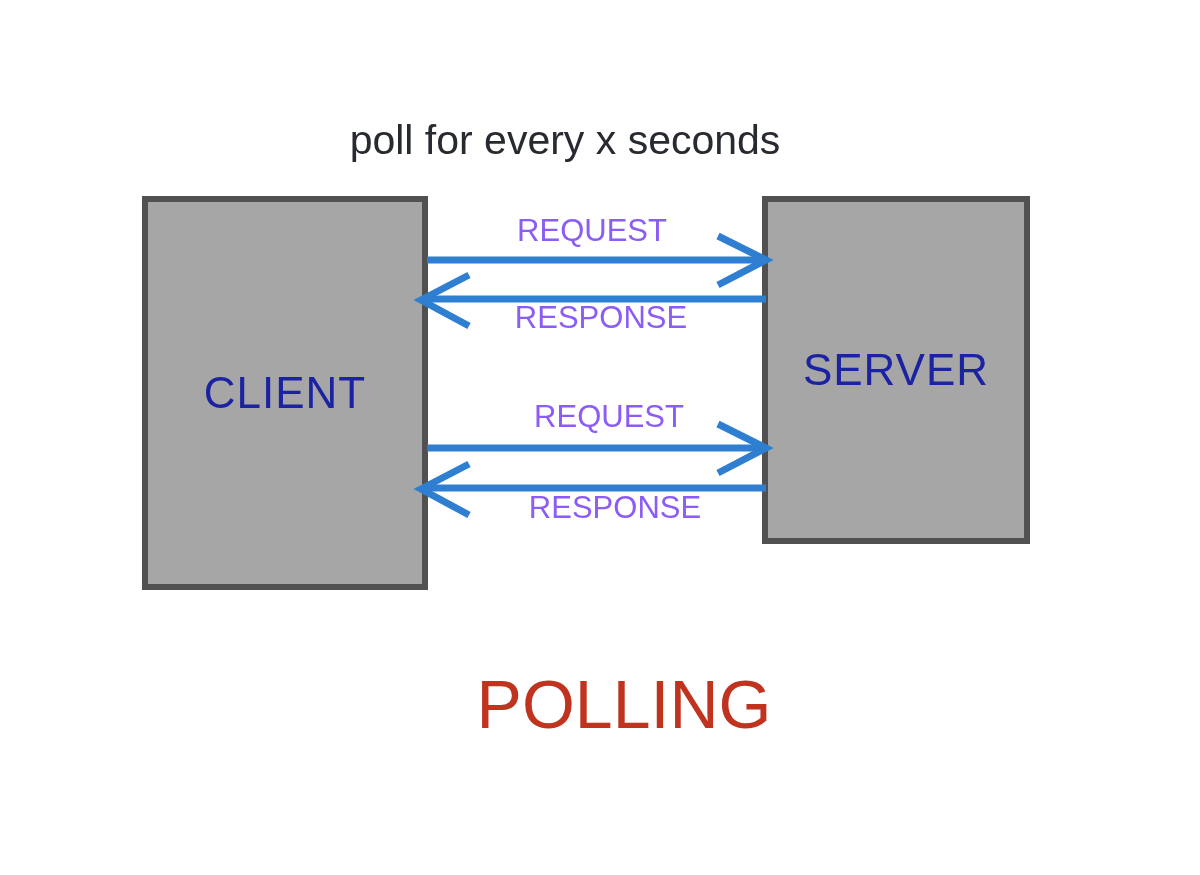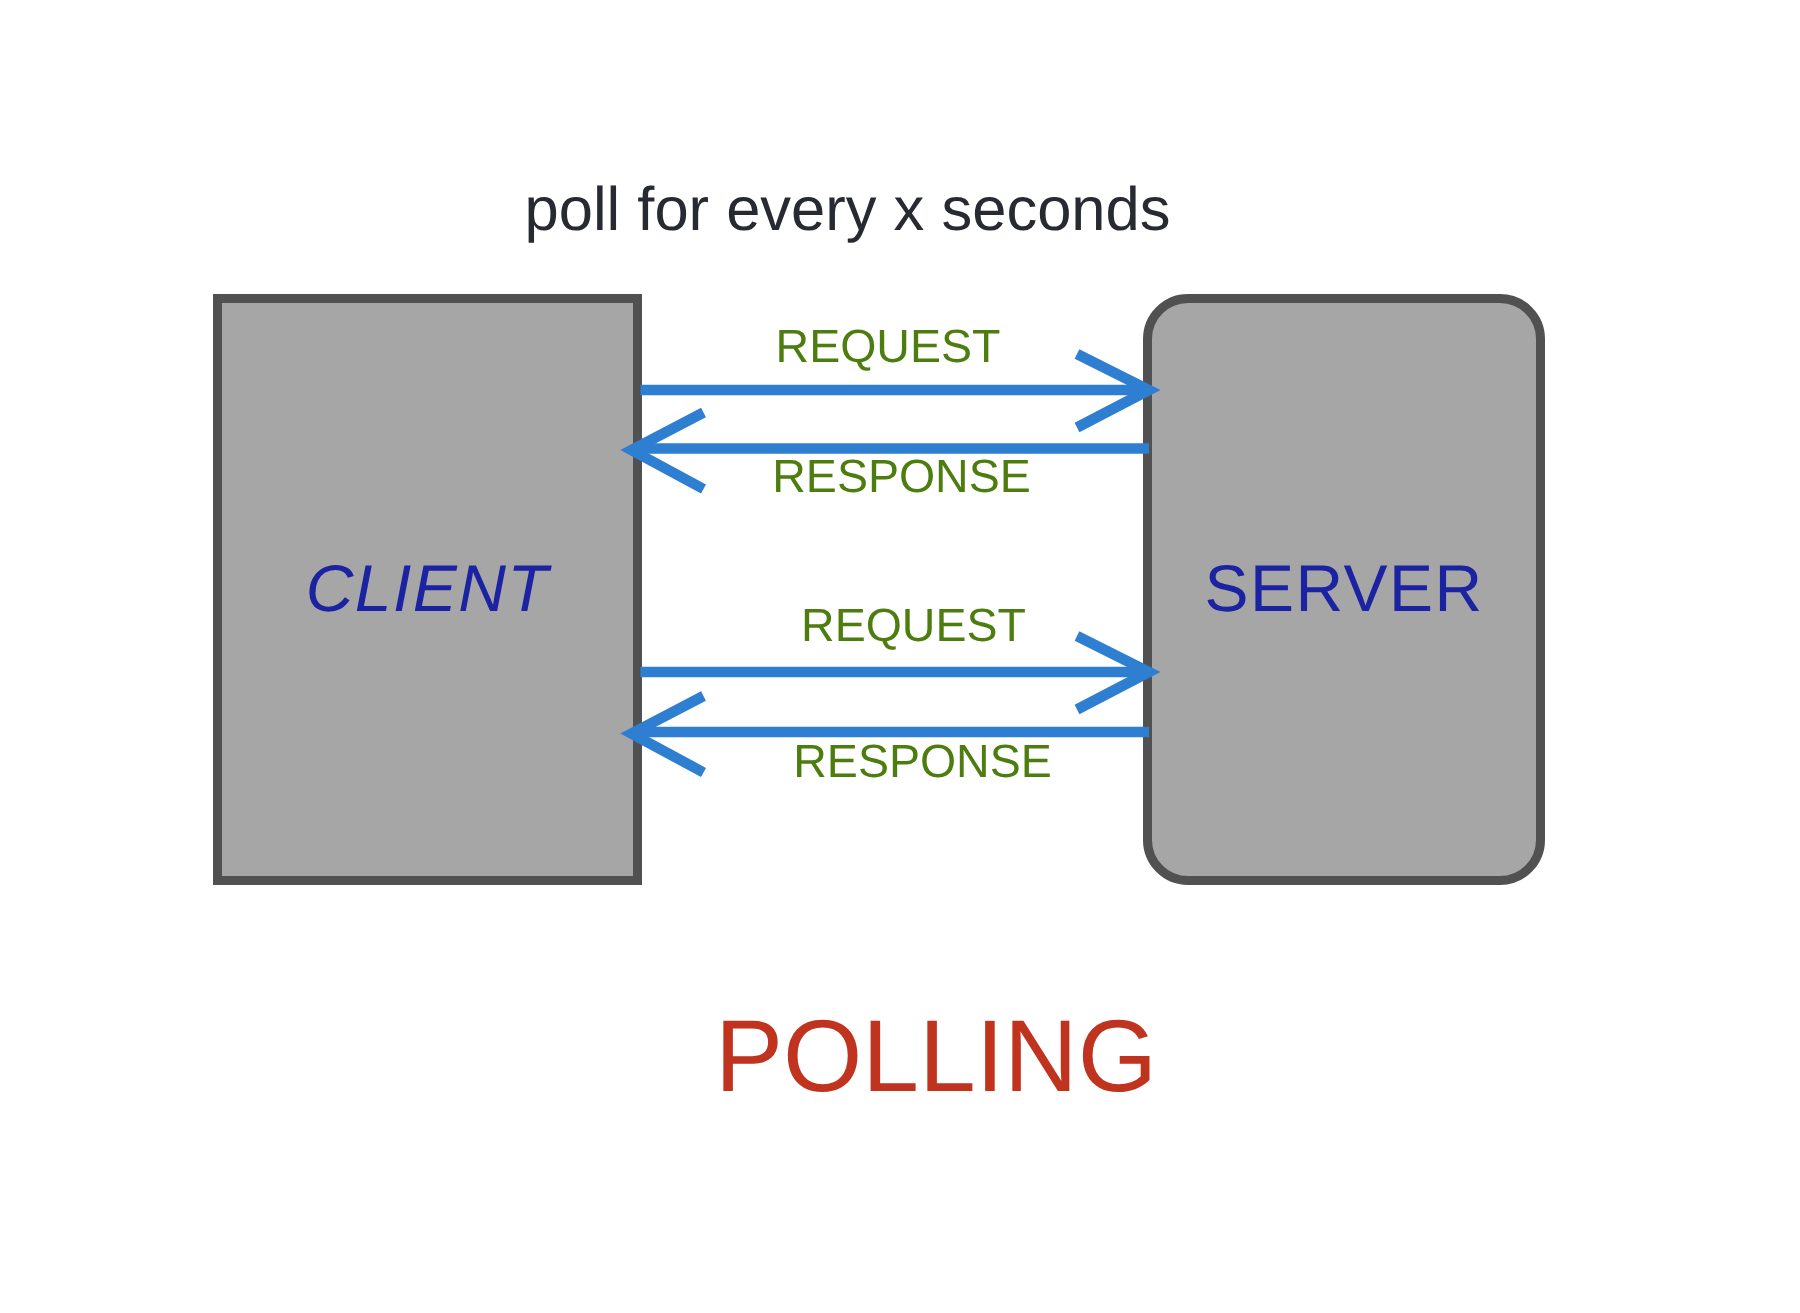--- a/index.html
+++ b/index.html
@@ -32,48 +32,46 @@
     border: 6px solid #515151;
     display: flex;
     align-items: center;
     justify-content: center;
   }
   .node-box.client {
     left: 142px;
     top: 196px;
     width: 286px;
     height: 394px;
-    font-style: italic;
   }
   .node-box.server {
     left: 762px;
     top: 196px;
     width: 268px;
-    height: 394px;
-    border-radius: 30px;
+    height: 348px;
   }
   .node-label {
     font-size: 44px;
     color: #1b23a2;
     letter-spacing: 1px;
     white-space: nowrap;
   }
   .arrow-layer {
     position: absolute;
     left: 0;
     top: 0;
     width: 1200px;
     height: 875px;
     pointer-events: none;
   }
   .msg-label {
     position: absolute;
     transform: translate(-50%, -50%);
     font-size: 31px;
-    color: #4d7c0f;
+    color: #8b5cf6;
     white-space: nowrap;
   }
   .msg-label.request-1  { left: 592px; top: 231px; }
   .msg-label.response-1 { left: 601px; top: 318px; }
   .msg-label.request-2  { left: 609px; top: 417px; }
   .msg-label.response-2 { left: 615px; top: 508px; }
   .caption {
     position: absolute;
     left: 592px;
     top: 704px;

